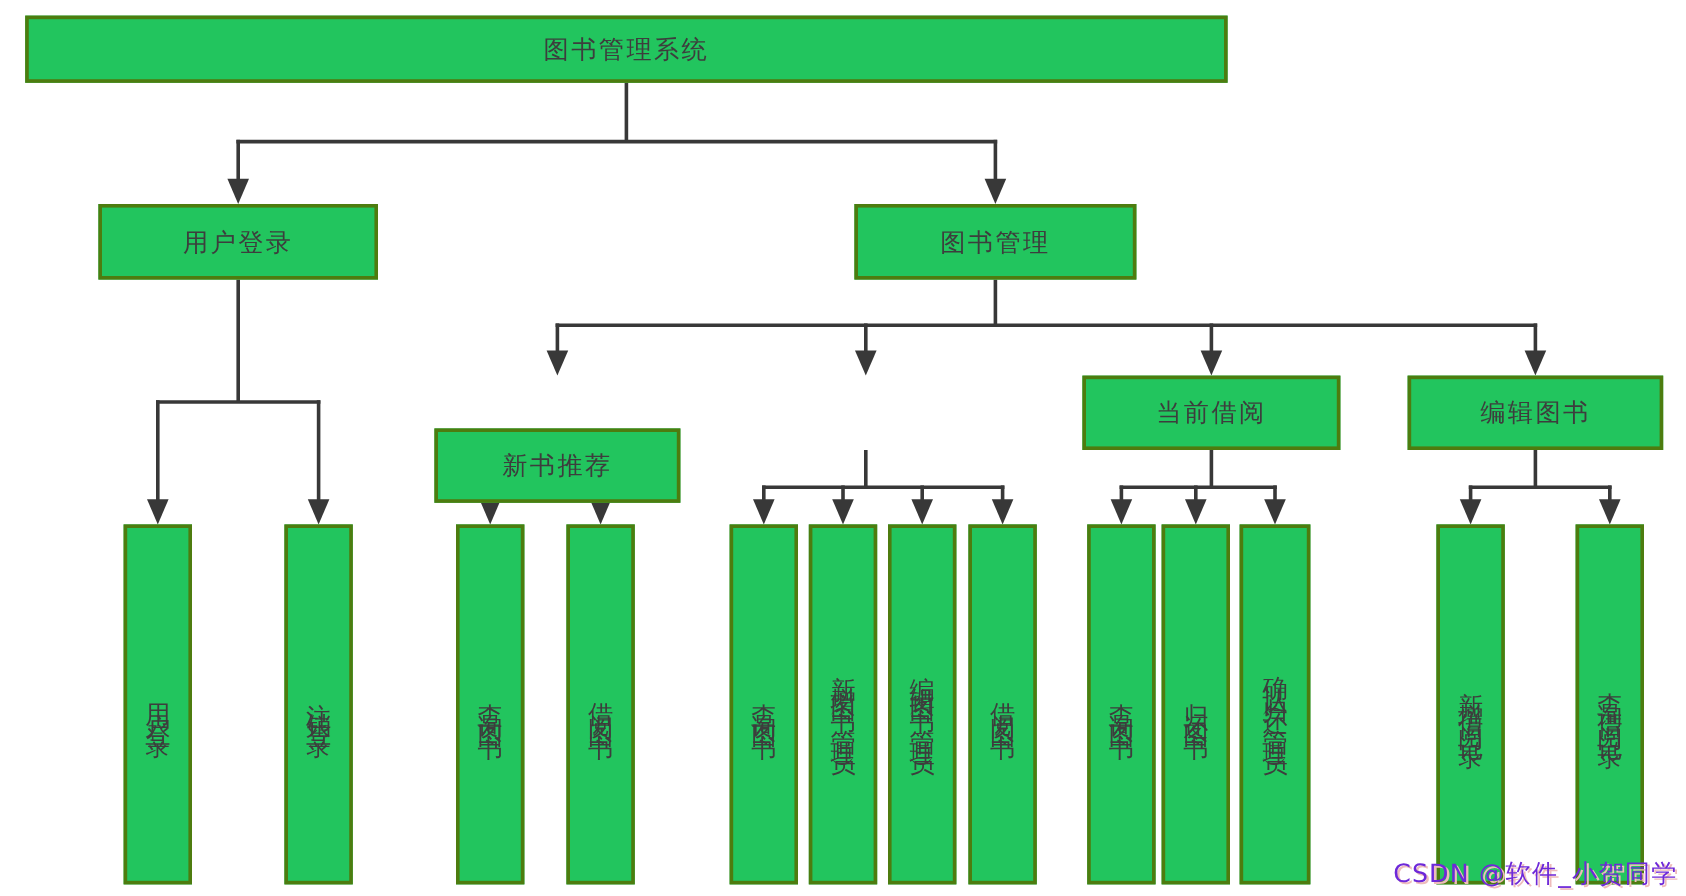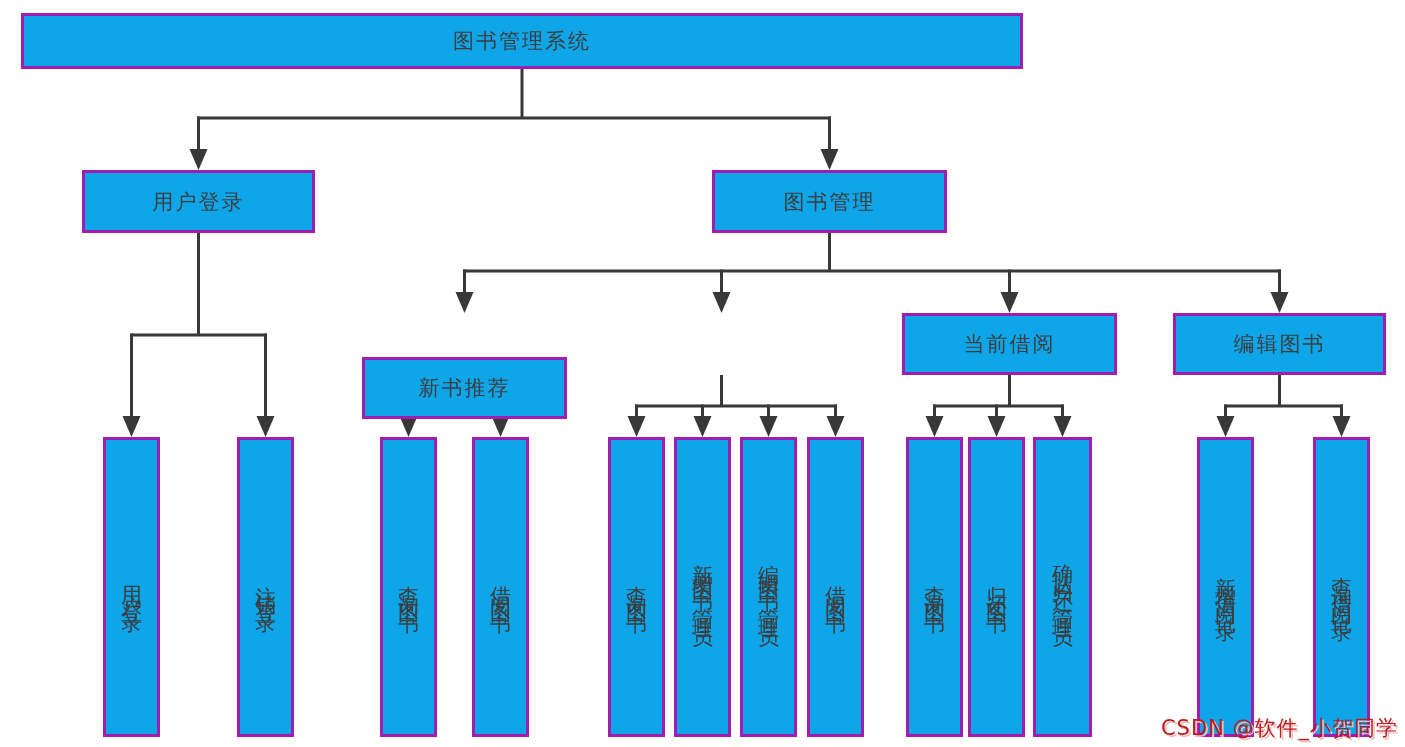--- a/index.html
+++ b/index.html
@@ -14,22 +14,22 @@
     overflow: hidden;
     color: #3d3d3d;
   }
 
   .wires { position: absolute; left: 0; top: 0; width: 1405px; height: 747px; }
   .wires line { stroke: #383838; stroke-width: 3; }
   .wires polygon { fill: #383838; stroke: none; }
 
   .node {
     position: absolute;
-    border: 3px solid #a21caf;
-    background: #0ea5e9;
+    border: 3px solid #4d7c0f;
+    background: #22c55e;
     display: flex;
     align-items: center;
     justify-content: center;
     font-size: 21px;
     letter-spacing: 2px;
     color: #3d3d3d;
     white-space: nowrap;
   }
 
   
@@ -64,21 +64,21 @@
   .l11 { left: 1033px; width: 59px; }
   .l12 { left: 1197px; }
   .l13 { left: 1313px; }
 
   .watermark {
     position: absolute;
     right: 7px;
     top: 714px;
     font-size: 21px;
     letter-spacing: 1px;
-    color: #b91c1c;
+    color: #6d28d9;
     text-shadow: 2px 2px 0 #eebcbc;
     white-space: nowrap;
   }
 </style>
 </head>
 <body>
 
 <div class="canvas">
 
   <svg class="wires" viewBox="0 0 1405 747" aria-hidden="true">

